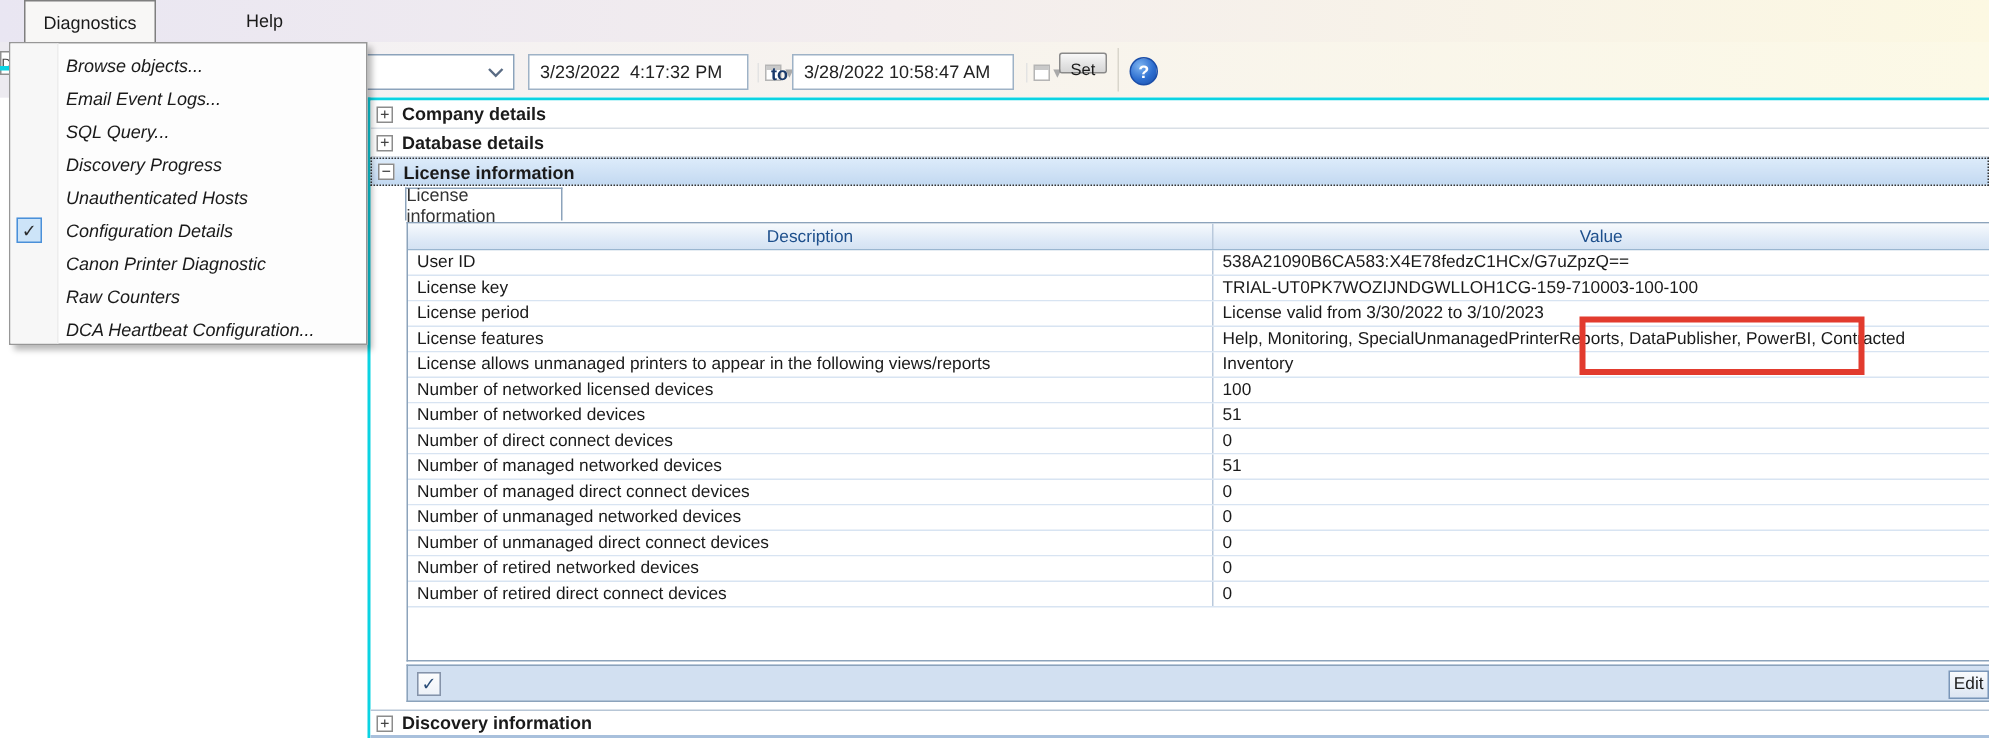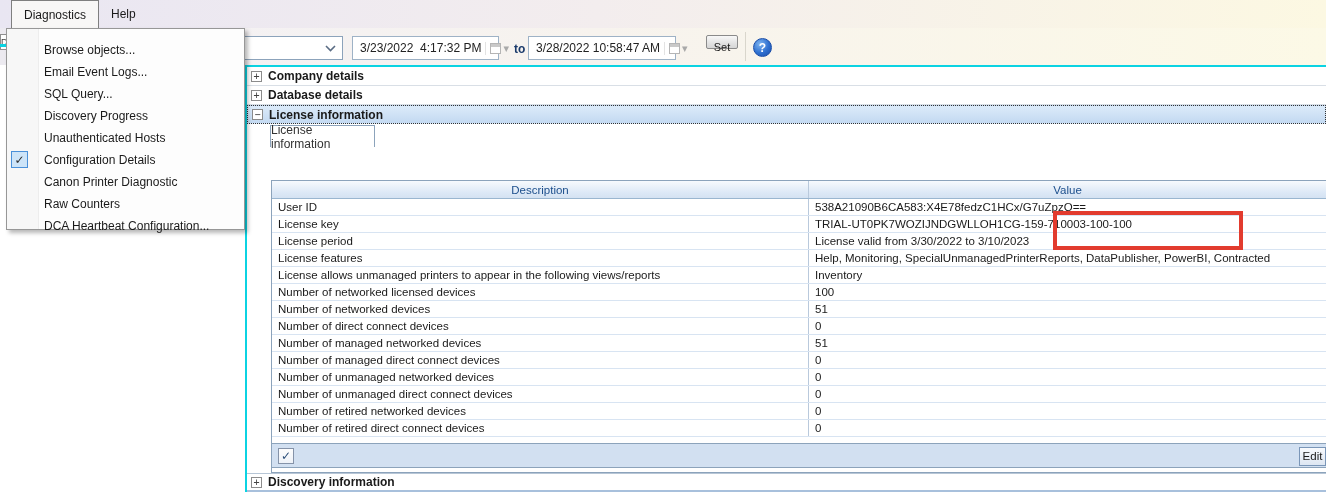--- a/index.html
+++ b/index.html
@@ -7,41 +7,41 @@
   body {
     position:relative;
     font-family:"Liberation Sans","DejaVu Sans",sans-serif;
     font-size:12px; color:#1a1a1a; background:#ffffff;
   }
 
   
   .menubar {
     position:absolute; left:0; top:0; width:1326px; height:28px;
     background:linear-gradient(to right,#e9e6f2 0%,#f3edee 45%,#fcf8e2 100%);
-    display:flex; align-items:stretch; padding-left:11px;
+    display:flex; align-items:stretch; padding-left:16px;gap:48px;
   }
   .menu-top-item { padding:0 12px; display:flex; align-items:center; cursor:default; }
   .menu-top-item.active {
     background:#f8f7f6; border:1px solid #7f7f7f; border-bottom:none;
   }
 
   
   .toolbar {
     position:absolute; left:0; top:28px; width:1326px; height:37px;
     background:linear-gradient(to right,#f2f0f6 0%,#f7f3ee 45%,#fcf9e6 100%);
   }
   .combo {
     position:absolute; left:200px; top:8px; width:143px; height:24px;
     background:#ffffff; border:1px solid #8ca3bb; display:flex;
     align-items:center; justify-content:flex-end; padding-right:6px;
   }
   .datefield {
     position:absolute; top:8px; height:24px; background:#ffffff;
     border:1px solid #9eb2c6; display:flex; align-items:center;
-    padding:0 4px 0 7px; color:#222;
+    padding:0 4px 0 7px; color:#222;gap:20px;
   }
   .datefield .dtext { flex:1; white-space:pre; font-size:12px; }
   .cal-btn { display:flex; align-items:center; color:#a9a9a9; font-size:11px;
     border-left:1px solid #e3e3e3; padding-left:4px; margin-left:4px; }
   .cal-box { width:11px; height:11px; border:1px solid #b5b5b5; background:
     linear-gradient(#c9c9c9 3px,transparent 3px),
     linear-gradient(90deg,#fff 0,#fff 100%); margin-right:2px; }
   .to-label { position:absolute; left:514px; top:14px; font-weight:bold; color:#1a3a6b; }
   .set-btn {
     position:absolute; left:706px; top:7px; width:32px; height:14px;
@@ -88,21 +88,21 @@
 
   .tab {
     position:absolute; left:23px; top:58px; width:105px; height:22px;
     background:#ffffff; border:1px solid #8ca3bb; border-bottom:none;
     display:flex; align-items:center; justify-content:center;
     color:#333; font-size:12px; cursor:default;
   }
 
   .license-table {
     position:absolute; left:24px; top:81px; right:0; height:293px;
-    border:1px solid #8ca3bb; border-right:none; background:#fff; overflow:hidden;margin-top:32px;
+    border:1px solid #8ca3bb; border-right:none; background:#fff; overflow:hidden;
   }
   .thead { display:flex; height:18px;
     background:linear-gradient(#f7fafd,#dce8f6 70%,#d4e2f2);
     border-bottom:1px solid #9ab6d0; color:#1d4f8c; font-size:11.5px; }
   .thead .tcell { display:flex; align-items:center; justify-content:center; }
   .tcell.desc { width:537px; border-right:1px solid #b9c9dc; }
   .tcell.val  { flex:1; }
   .trow { display:flex; height:17px; border-bottom:1px solid #d8e4f2;
     font-size:11.5px; background:#fff; }
   .trow .tcell { display:flex; align-items:center; padding-left:6px;
@@ -121,21 +121,21 @@
     position:absolute; right:0; top:3px; width:27px; height:19px;
     border:1px solid #7a96b8; background:linear-gradient(#f8fafd,#dde6f2);
     font-size:11.5px; color:#1a1a1a; text-align:center; line-height:17px;margin-left:31px;
   }
 
   
   .dropdown {
     position:absolute; left:6px; top:28px; width:239px; height:202px;
     background:#fdfdfd; border:1px solid #979797;
     box-shadow:3px 3px 4px rgba(0,0,0,0.28);
-    padding:10px 0; z-index:10;
+    padding:4px 0; z-index:10;font-style:italic;
   }
   .dropdown::before {
     content:""; position:absolute; left:0; top:0; bottom:0; width:31px;
     background:#f7f7f7; border-right:1px solid #ededed;
   }
   .menu-item { position:relative; height:22px; display:flex; align-items:center;
     padding-left:37px; cursor:default; }
   .menu-check {
     position:absolute; left:4px; top:2px; width:17px; height:17px;
     border:1px solid #4a90d9; background:#cde4f8; color:#2b2b2b;

